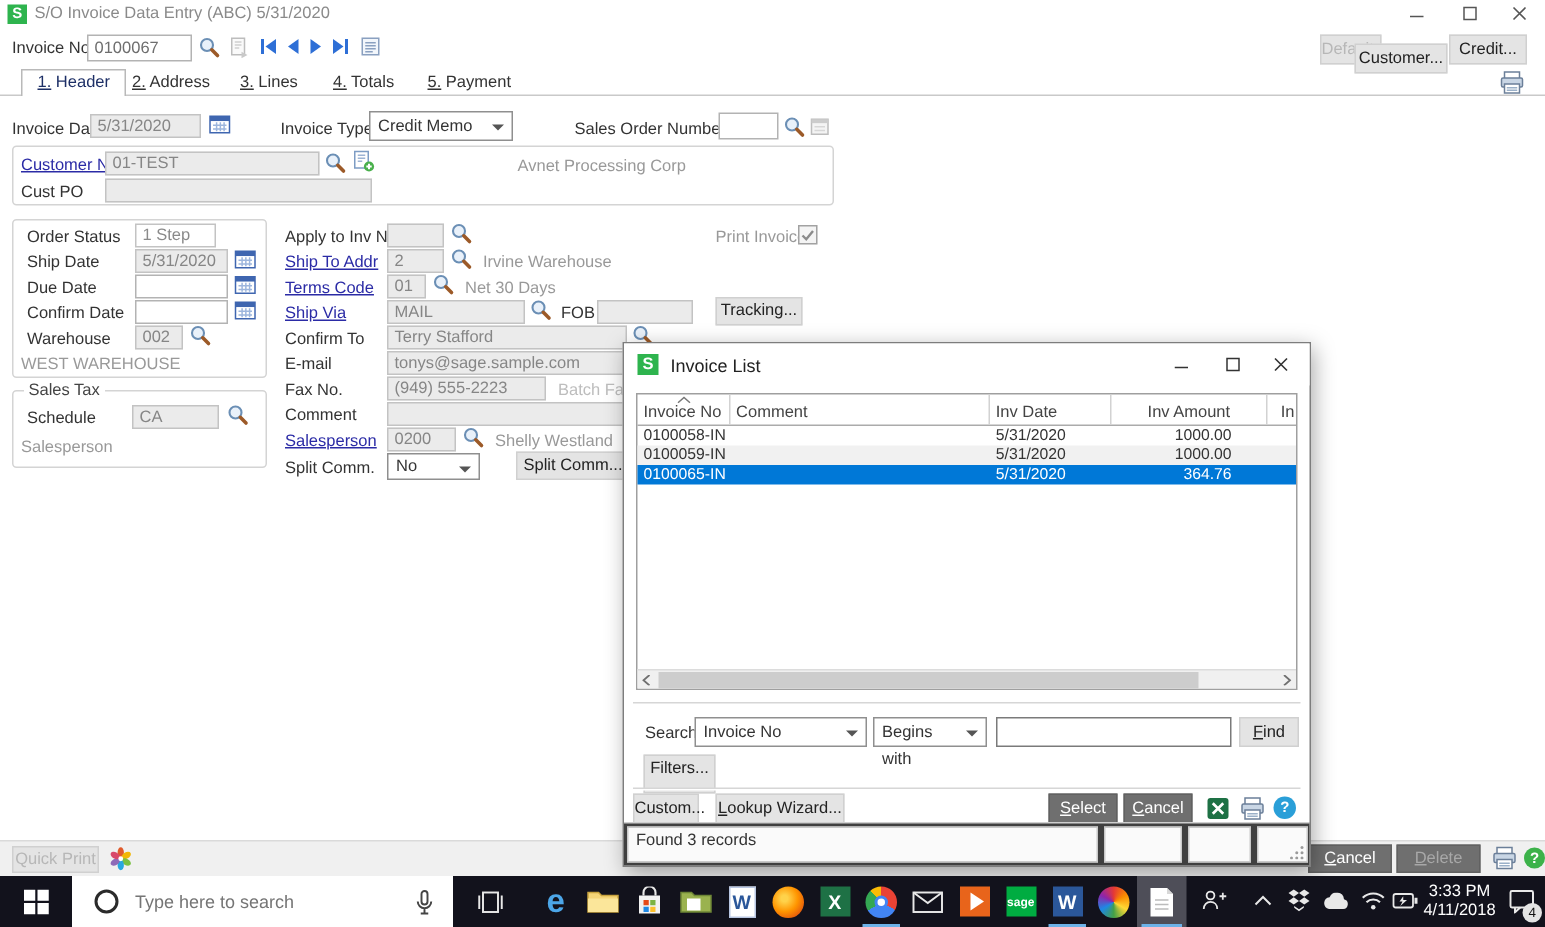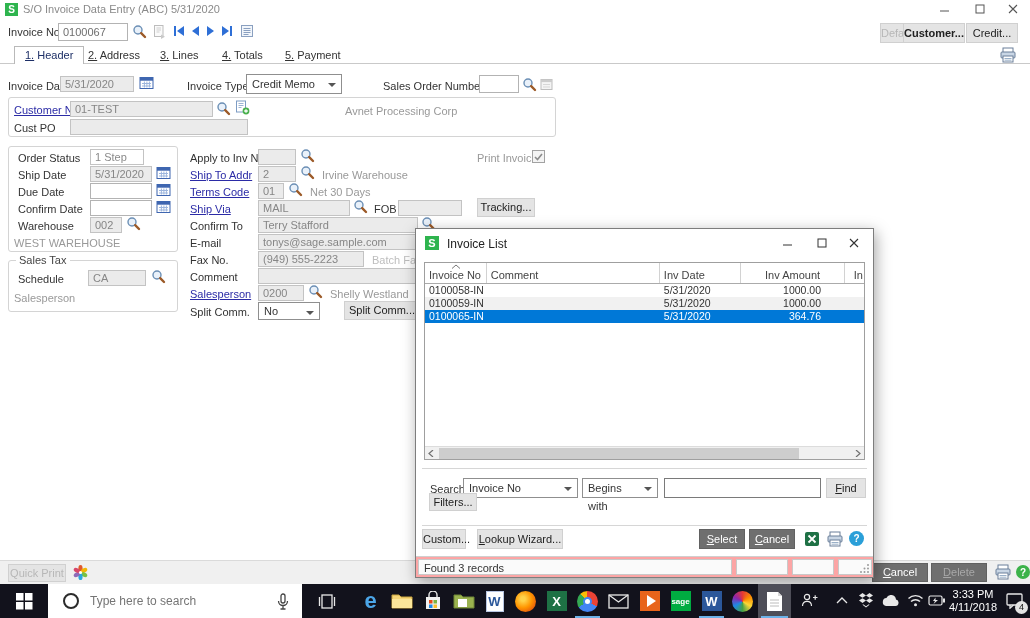--- a/index.html
+++ b/index.html
@@ -54,21 +54,21 @@
   .trow.alt { background:#f1f1f1; }
   .trow.sel { background:#0078d7; color:#fff; }
   .td { padding:0 0 0 4px; overflow:hidden; white-space:nowrap; }
   .c1{width:62px;} .c2{width:174px;} .c3{width:82px;}
   .c4{width:104px; text-align:right; padding-right:24px;} .c5{width:19px; text-align:right; padding-right:1px;}
   #hscroll { position:absolute; left:0; right:0; bottom:0; height:13px; background:#f0f0f0; border-top:1px solid #dcdcdc; }
   .sarr { position:absolute; top:0; width:13px; height:12px; }
   .sarr svg { margin:3px 0 0 3px; }
   #hthumb { position:absolute; left:14px; top:1px; width:360px; height:11px; background:#cdcdcd; cursor:grab; }
   .etch { position:absolute; left:6px; right:6px; height:0; border-top:1px solid #d6d6d6; box-shadow:0 1px 0 #fff; }
-  #dlg-status { position:absolute; left:0; right:0; bottom:0; height:21px; background:#fca5a5; border-top:1px solid #cfcfcf;padding-left:44px; }
+  #dlg-status { position:absolute; left:0; right:0; bottom:0; height:29px; background:#404040; border-top:1px solid #cfcfcf;padding-left:44px; }
   .spanel { position:absolute; top:2px; bottom:2px; border:1px solid #c9c9c9; background:#fafafa; }
   
   #taskbar { position:absolute; left:0; bottom:0; width:1030px; height:34px; background:#12121c; }
   .tb-cell { position:absolute; top:0; height:34px; display:flex; align-items:center; justify-content:center; cursor:pointer; }
   .appico { width:22px; height:22px; display:flex; align-items:center; justify-content:center; }
   .runline { position:absolute; bottom:0; left:3px; right:3px; height:2px; background:#6cb2e8; }
   .sq { width:20px; height:20px; display:flex; align-items:center; justify-content:center; color:#fff; font-weight:bold; font-size:13px; }
   #tray { position:absolute; right:0; top:0; height:34px; }
   .tray-ic { position:absolute; top:9px; cursor:pointer; }
   #clock { position:absolute; right:28px; top:4px; width:58px; color:#fff; font-size:11px; text-align:center; line-height:13px; cursor:default; }
@@ -141,21 +141,21 @@
       </svg>
     <svg class="abs ic" style="left:221px;top:5px;" width="12" height="12">
         <path d="M1 1l7 5-7 5z" fill="#2e6fd6"></path>
         <path d="M9 1v10h2V1z" fill="#2e6fd6"></path>
       </svg>
     <svg class="abs ic" style="left:240px;top:4px;" width="14" height="14">
         <rect x="1.5" y="1.5" width="11" height="11" fill="#f2f6fb" stroke="#8aa0c0"></rect>
         <path d="M3.5 4.5h7M3.5 6.5h7M3.5 8.5h7M3.5 10.5h5" stroke="#8aa0c0" fill="none"></path>
       </svg>
     <span class="abs btn dis" style="left:880px;top:3px;width:41px;">Defaults...</span>
-    <span class="abs btn" style="left:903px;top:3px;width:62px;font-weight:bold;">Customer...</span>
+    <span class="abs btn" style="left:903px;top:9px;width:62px;">Customer...</span>
     <span class="abs btn" style="left:966px;top:3px;width:52px;">Credit...</span>
   </div>
 
   <div id="tabstrip">
     <span class="tab" id="tab-header" style="left:14px;">1. Header</span>
     <span class="tab" style="left:88px;">2. Address</span>
     <span class="tab" style="left:160px;">3. Lines</span>
     <span class="tab" style="left:222px;">4. Totals</span>
     <span class="tab" style="left:285px;">5. Payment</span>
     <svg class="abs ic" style="left:999px;top:1px;" width="18" height="16">
@@ -372,21 +372,21 @@
     </div>
   </div>
 
   <div class="etch" style="top:239px;"></div>
 
   <span class="abs lbl" style="left:14px;top:254px;">Search</span>
   <div class="dd" style="left:47px;top:249px;width:115px;"><span>Invoice No</span></div>
   <div class="dd" style="left:166px;top:249px;width:76px;"><span>Begins with</span></div>
   <input class="abs tbx" style="left: 248px; top: 249px; width: 157px; height: 20px; border-color: rgb(122, 122, 122);" value="">
   <span class="abs btn ul1" style="left:410px;top:249px;width:40px;">Find</span>
-  <span class="abs btn" style="left:13px;top:264px;width:48px;height:18px;line-height:16px;">Filters...</span>
+  <span class="abs btn" style="left:13px;top:274px;width:48px;height:26px;line-height:16px;">Filters...</span>
 
   <div class="etch" style="top:296px;"></div>
 
   <span class="abs btn" style="left:6px;top:300px;width:44px;">Custom...</span>
   <span class="abs btn ul1" style="left:61px;top:300px;width:86px;">Lookup Wizard...</span>
   <span class="abs btn-dark ul1" style="left:283px;top:300px;width:46px;height:20px;line-height:18px;">Select</span>
   <span class="abs btn-dark ul1" style="left:333px;top:300px;width:46px;height:20px;line-height:18px;">Cancel</span>
   <svg class="abs ic" style="left:388px;top:302px;" width="16" height="16">
     <rect x="1" y="1" width="14" height="14" rx="2" fill="#1e7145"></rect>
     <path d="M4.5 4.5l7 7M11.5 4.5l-7 7" stroke="#fff" stroke-width="1.8"></path>

